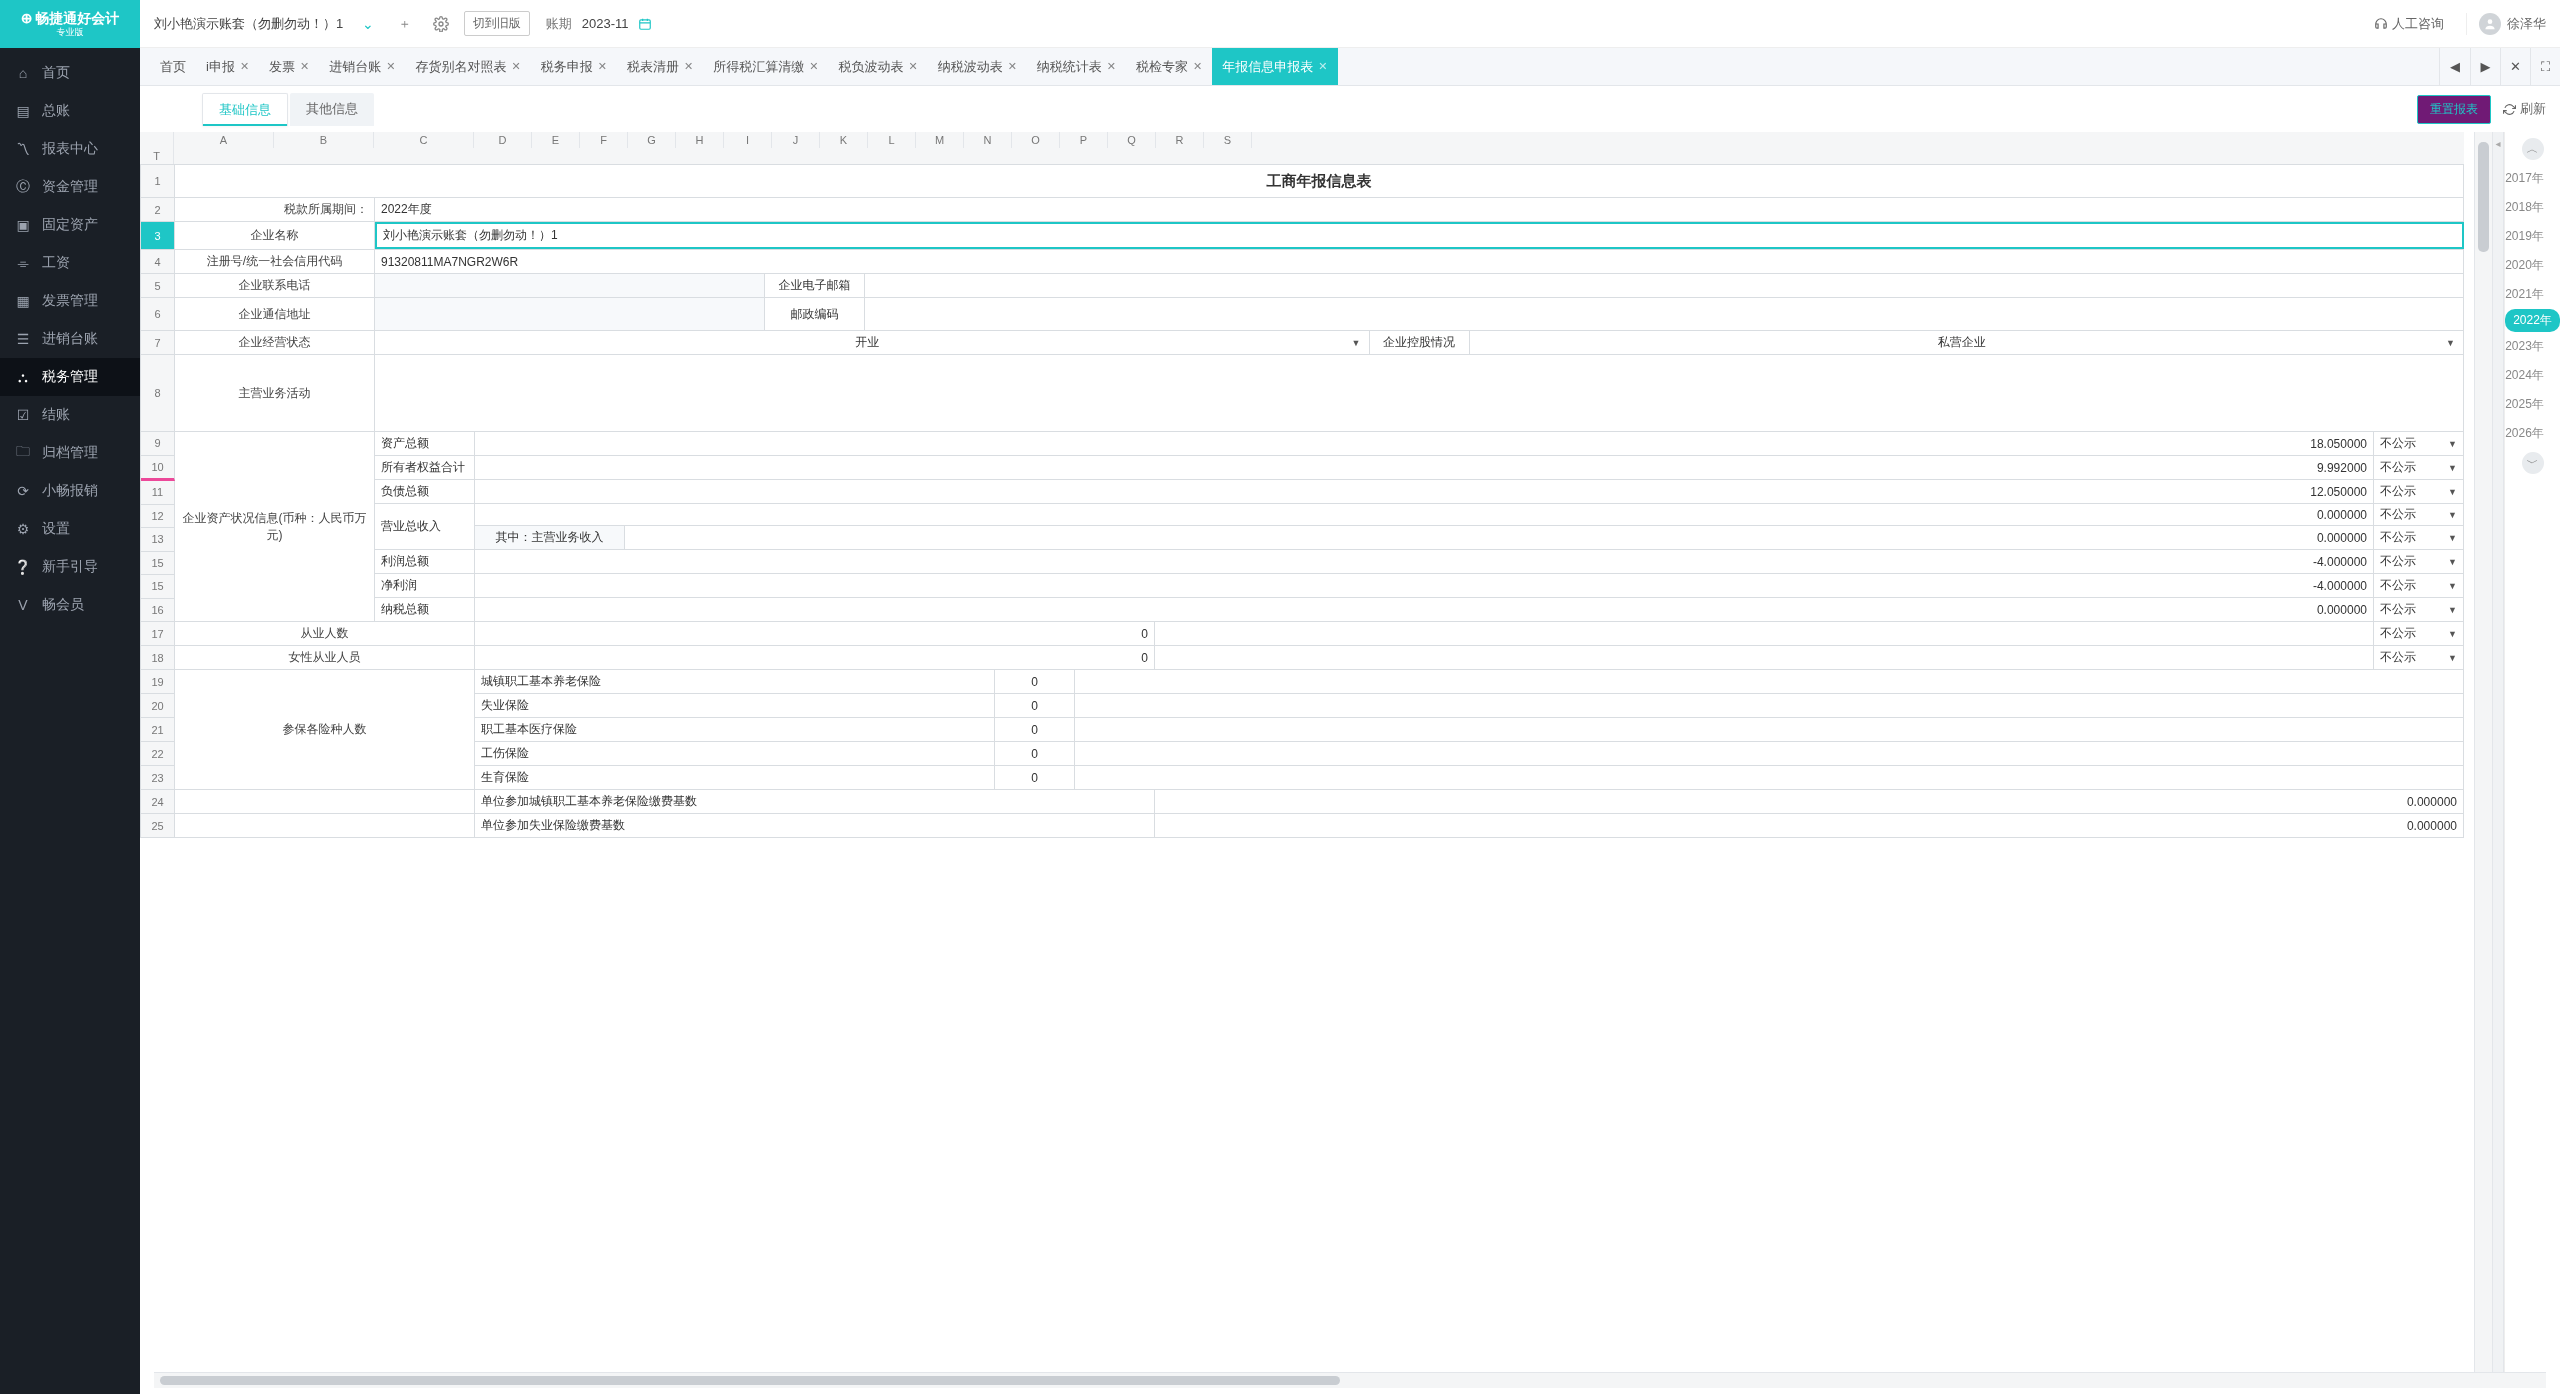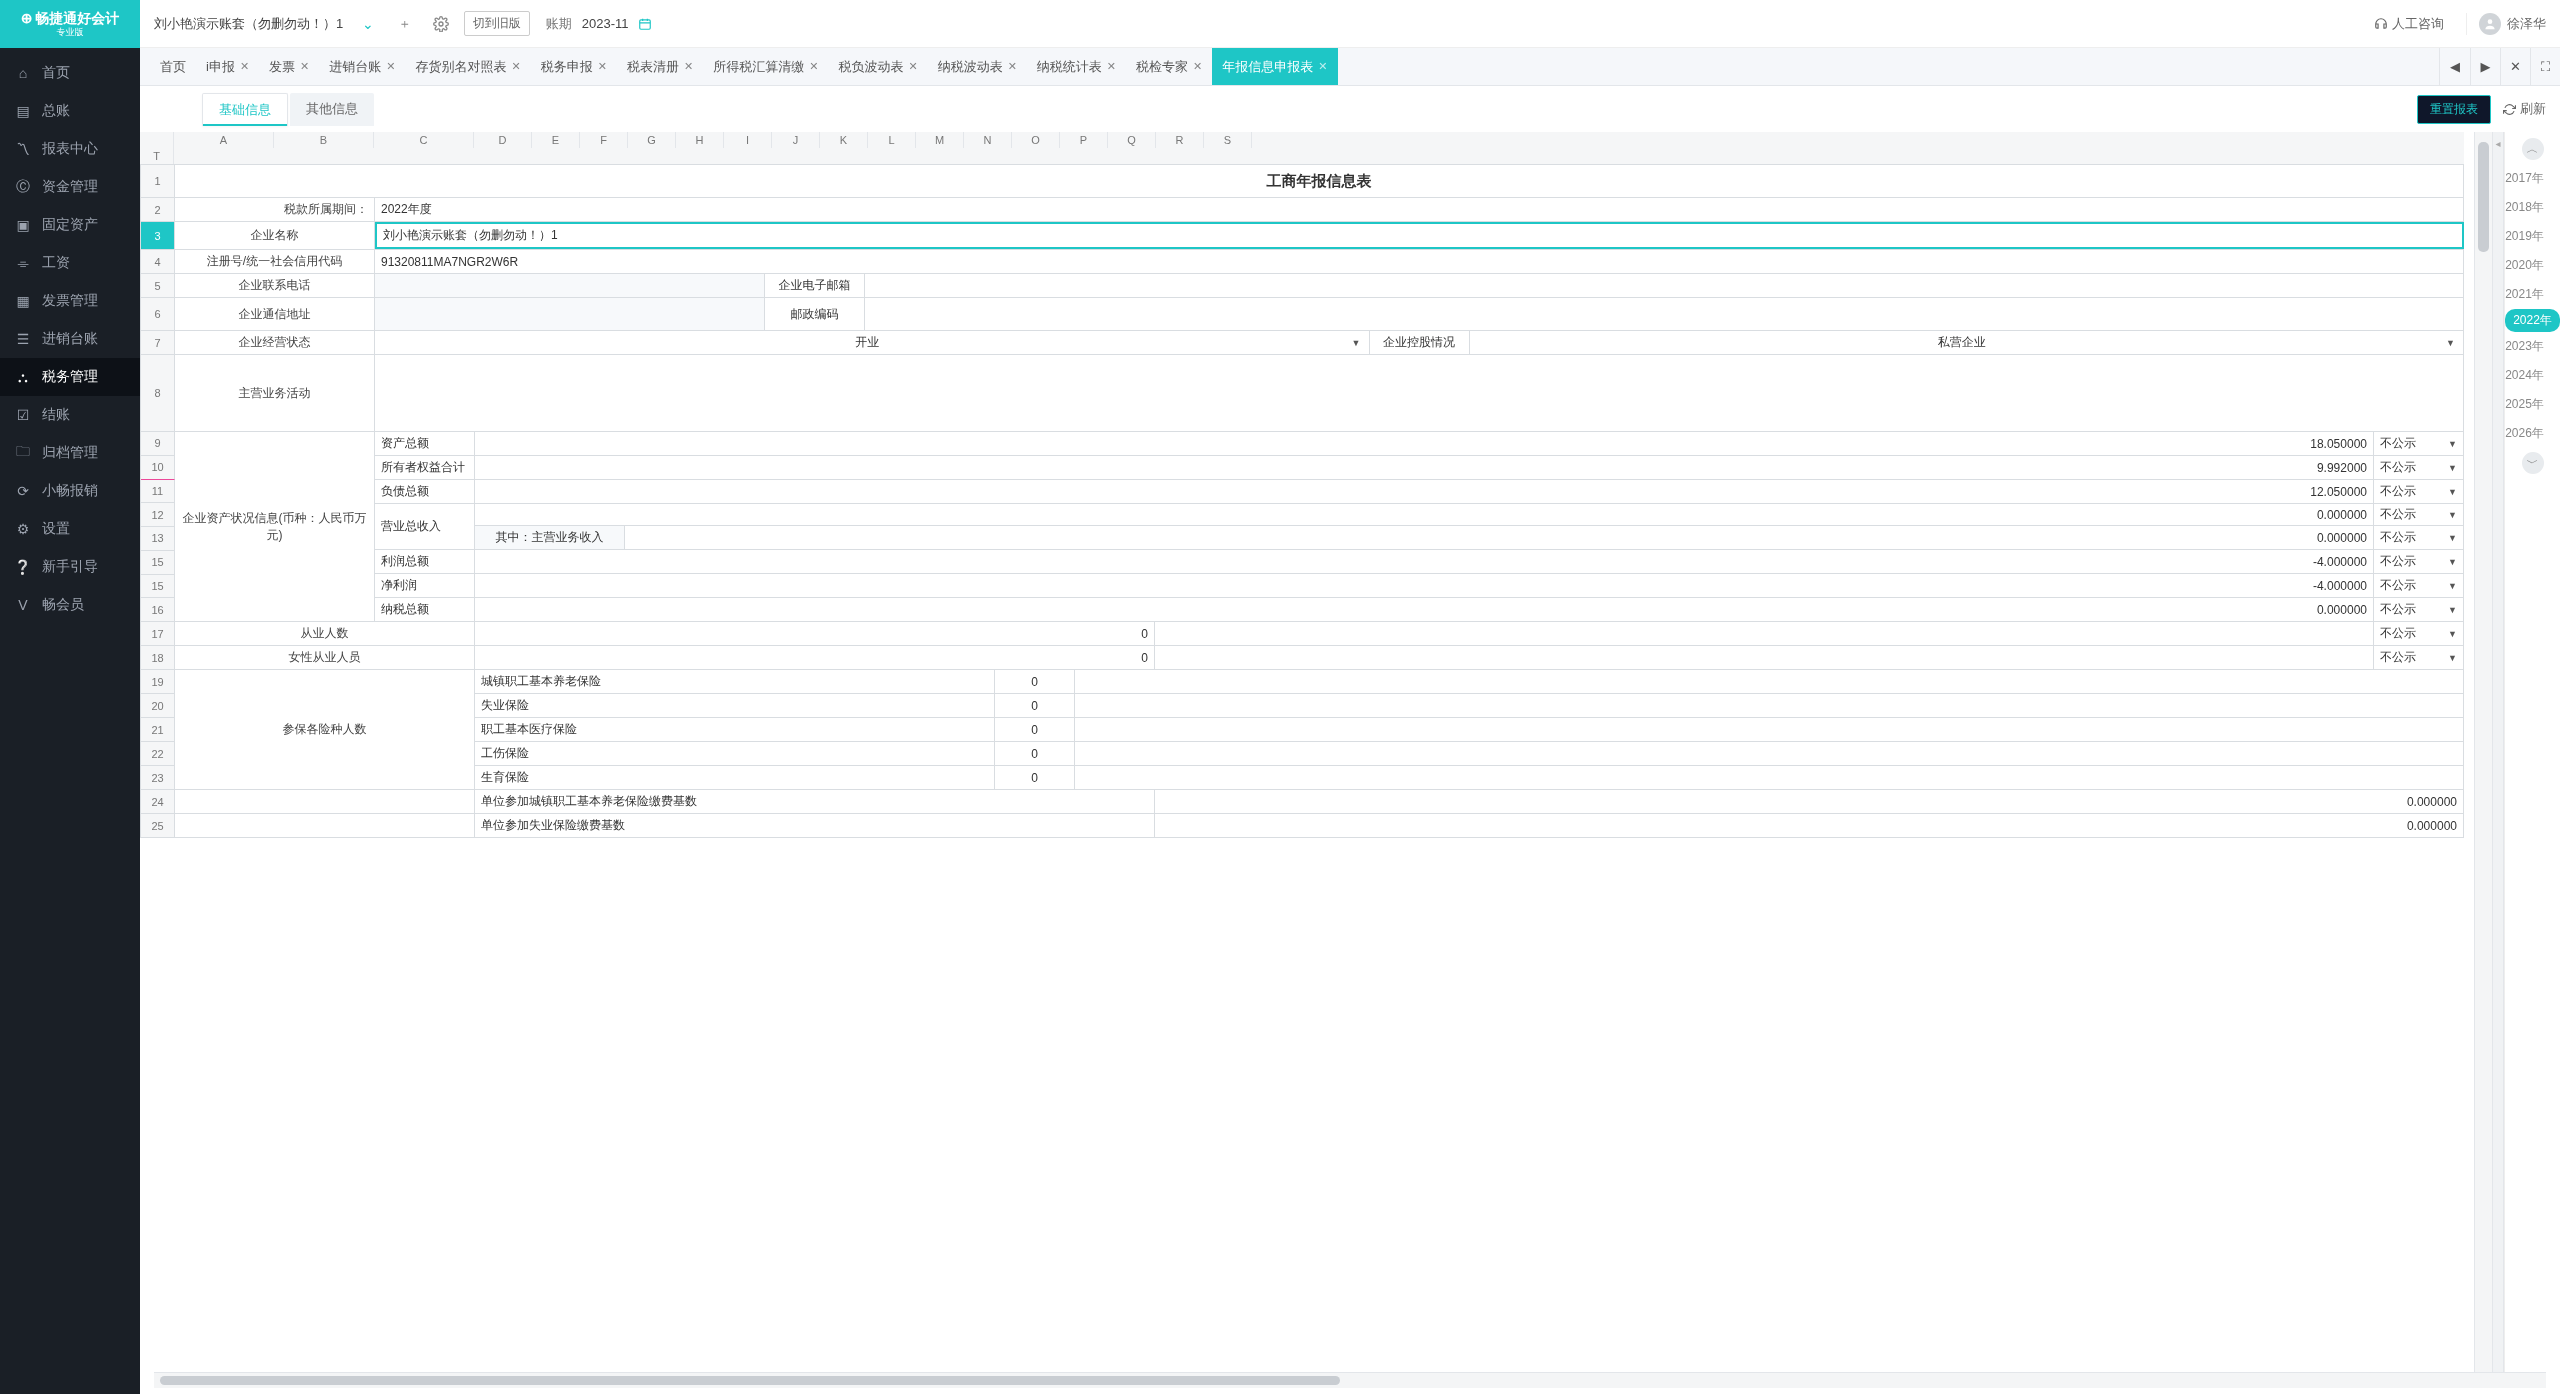--- a/index.html
+++ b/index.html
@@ -41,21 +41,21 @@
 .tab .close { font-size: 11px; color: inherit; opacity: .7; cursor: pointer; }
 .tabs-ctrl { margin-left: auto; display: flex; align-items: center; border-left: 1px solid #e3e6ea; }
 .tabs-ctrl .tc { width: 30px; height: 100%; display:flex;align-items:center;justify-content:center; color:#555; cursor:pointer; border-left:1px solid #e3e6ea;}
 .tabs-ctrl .tc:first-child{border-left:none;}
 
 
 .subbar { height: 46px; display: flex; align-items: center; padding: 0 14px; }
 .subtab { padding: 7px 16px; background: #f0f3f6; color: #666; font-size: 13px; cursor: pointer; border-radius: 2px 2px 0 0; margin-right: 2px;}
 .subtab.active { background: #fff; color: #1ec6c6; box-shadow: 0 -2px 0 #1ec6c6 inset, 0 1px 3px rgba(0,0,0,.04); border:1px solid #e3e6ea; border-bottom:none;}
 .subbar-spacer { flex: 1; }
-.btn-reset { border: 1px solid #1ec6c6; color: #1ec6c6; background: #0f172a; padding: 5px 12px; font-size: 12px; border-radius: 2px; cursor: pointer; margin-right: 12px; }
+.btn-reset { border: 1px solid #1ec6c6; color: #1ec6c6; background: #701a75; padding: 5px 12px; font-size: 12px; border-radius: 2px; cursor: pointer; margin-right: 12px; }
 .btn-refresh { display: flex; align-items: center; gap: 4px; color: #666; font-size: 13px; cursor: pointer; }
 
 
 .sheet-wrap { flex: 1; display: flex; min-height: 0; }
 .sheet { flex: 1; overflow: auto; position: relative; padding-right: 10px;}
 .col-head { display: grid; grid-template-columns: 34px 100px 100px 100px 58px 48px 48px 48px 48px 48px 48px 48px 48px 48px 48px 48px 48px 48px 48px 48px; background: #f5f6f7; border-bottom: 1px solid #d9dde1; }
 .col-head div { text-align: center; font-size: 11px; color: #777; border-right: 1px solid #e3e6ea; padding: 2px 0;}
 .grid { border-left: 1px solid #d9dde1; }
 .row { display: flex; border-bottom: 1px solid #d9dde1; min-height: 22px; align-items: stretch; }
 .rn { width: 34px; text-align: center; font-size: 11px; color: #777; background: #f5f6f7; border-right: 1px solid #d9dde1; display:flex;align-items:center;justify-content:center;}
@@ -369,21 +369,21 @@
           <div class="row row-xtall">
             <div class="rn">8</div>
             <div class="cell lbl">主营业务活动</div>
             <div class="cell merged-wide"></div>
           </div>
 
           <div id="fin-rows">
               <div style="display:flex;">
                 <div style="width:34px;display:flex;flex-direction:column;">
                   <div class="rn" style="flex:1;border-bottom:1px solid #d9dde1;">9</div>
-                  <div class="rn" style="flex:1;border-bottom:1px solid #ec4899;">10</div>
+                  <div class="rn" style="flex:1;border-bottom:3px solid #ec4899;">10</div>
                   <div class="rn" style="flex:1;border-bottom:1px solid #d9dde1;">11</div>
                   <div class="rn" style="flex:1;border-bottom:1px solid #d9dde1;">12</div>
                   <div class="rn" style="flex:1;border-bottom:1px solid #d9dde1;">13</div>
                   <div class="rn" style="flex:1;border-bottom:1px solid #d9dde1;">15</div>
                   <div class="rn" style="flex:1;border-bottom:1px solid #d9dde1;">15</div>
                   <div class="rn" style="flex:1;border-bottom:1px solid #d9dde1;">16</div>
                 </div>
                 <div class="cell lbl" style="width:200px;border-bottom:1px solid #d9dde1;text-align:center;">企业资产状况信息(币种：人民币万元)</div>
                 <div style="flex:1;display:flex;flex-direction:column;">
                   <div class="row" style="border-bottom:1px solid #d9dde1;">

